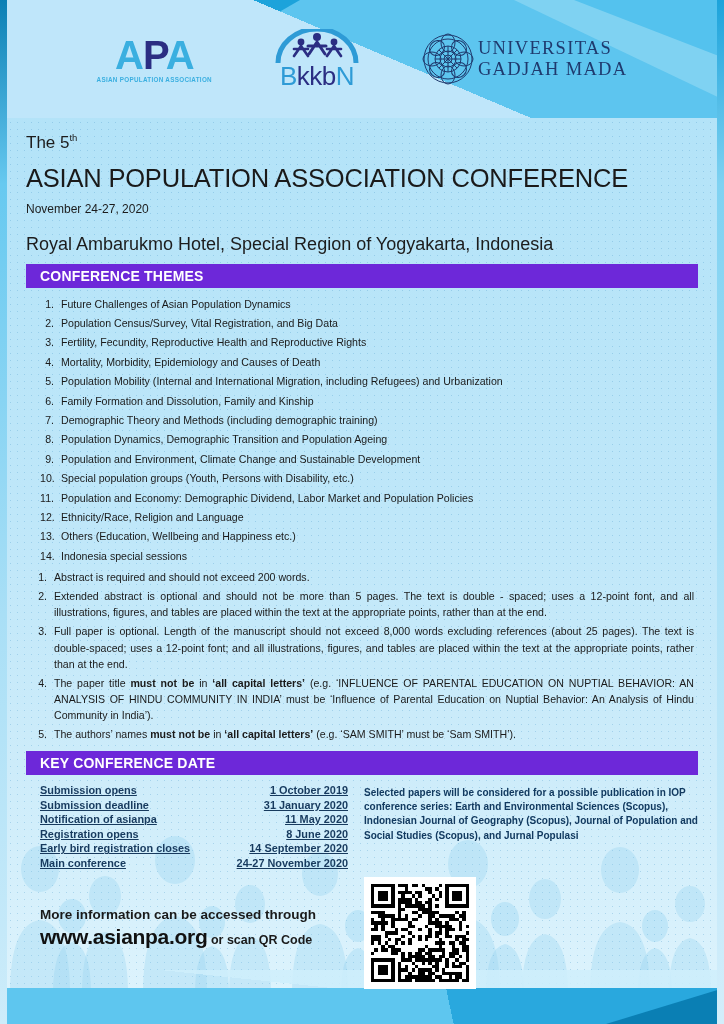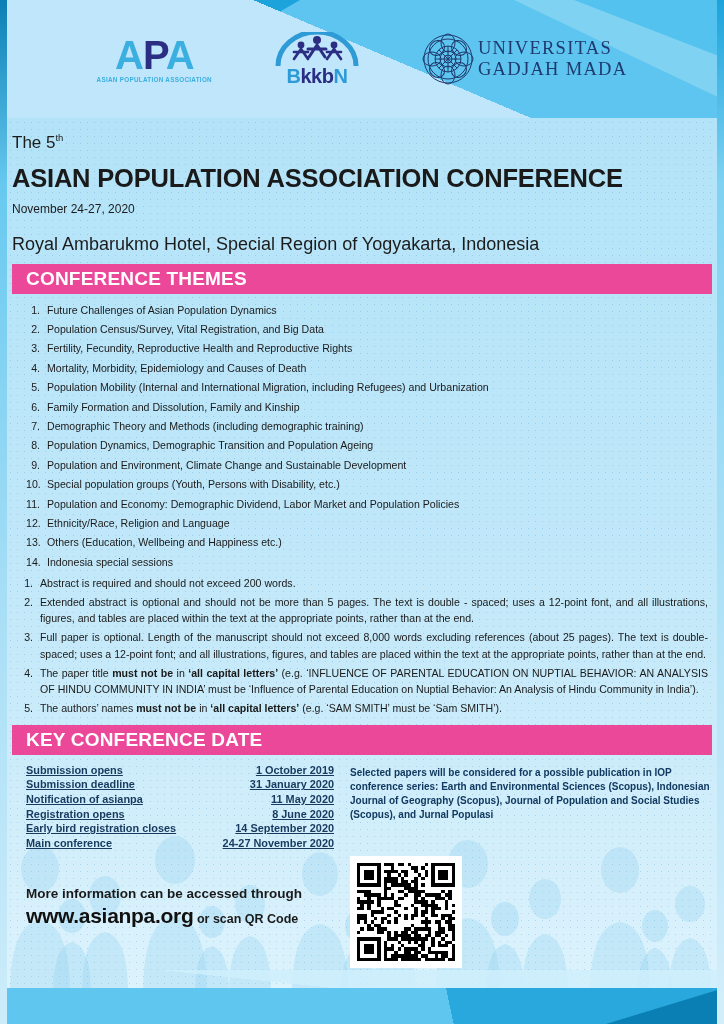--- a/index.html
+++ b/index.html
@@ -57,62 +57,62 @@
   
   .crowd { position:absolute; z-index:1; left:0; right:0; bottom:30px; height:330px; opacity:.55; }
   .crowd svg { width:100%; height:100%; display:block; }
 
   
   .frame-l, .frame-r { position:absolute; top:0; bottom:0; width:7px; z-index:12; }
   .frame-l { left:0; background:linear-gradient(180deg,#0a7fb4,#67c9f0 18%,#a9dff6 60%,#cdecfa); }
   .frame-r { right:0; background:linear-gradient(180deg,#1ca3db,#7fd2f2 18%,#b0e2f7 60%,#d3eefb); }
 
   
-  .content { position:relative; z-index:10; padding:0 12px; }
+  .content { position:relative; z-index:10; padding:0 26px; }
 
   .logos {
     position:relative; height:118px;
     display:flex; align-items:center; justify-content:center; gap:62px;
     z-index:11;
   }
   .logo { display:flex; align-items:center; }
 
   
   .apa { flex-direction:column; align-items:center; }
   .apa-mark { font-size:40px; font-weight:bold; letter-spacing:-1px; line-height:.95; }
   .apa-mark .a1 { color:#3aafe0; }
   .apa-mark .p  { color:#2b2e83; }
   .apa-mark .a2 { color:#3aafe0; }
   .apa-sub { font-size:6.3px; font-weight:bold; color:#3aafe0; letter-spacing:.3px; margin-top:2px; }
 
   
   .bkkbn { flex-direction:column; align-items:center; }
-  .bkkbn-word { font-size:20px; font-weight:bold; line-height:1; letter-spacing:-.5px; }
+  .bkkbn-word { font-size:26px; font-weight:normal; line-height:1; letter-spacing:-.5px; }
   .bkkbn-word .b1 { color:#2e9bd6; }
   .bkkbn-word .mid{ color:#2b2e83; }
   .bkkbn-word .n  { color:#2e9bd6; }
 
   
   .ugm { gap:4px; }
   .ugm-text { color:#1f3a6e; font-family:"Liberation Serif", serif; line-height:1.12; }
   .ugm-text div { font-size:18.5px; letter-spacing:1.3px; }
 
   
   .the5 { font-size:17px; color:#1c1c1c; margin-top:14px; }
   .the5 sup { font-size:9.5px; }
   .conf-title {
-    font-size:25.5px; font-weight:bold; color:#1a1a1a;
+    font-size:25.5px; font-weight:normal; color:#1a1a1a;
     letter-spacing:-.2px; margin-top:11px;
   }
   .conf-date { font-size:12px; color:#1c1c1c; margin-top:9px; }
   .conf-venue{ font-size:18px; color:#1c1c1c; margin-top:18px; }
 
   .bar {
-    background:#ec4899; color:#fff;
-    font-size:19px; font-weight:bold; letter-spacing:.2px;
+    background:#6d28d9; color:#fff;
+    font-size:14px; font-weight:bold; letter-spacing:.2px;
     padding:4px 0 4px 14px;
     margin-top:9px;
   }
 
   
   .themes { margin:10px 0 0 14px; }
   .theme-row { display:flex; font-size:10.6px; color:#1a1a1a; margin-bottom:7.4px; }
   .theme-num { width:21px; flex:none; text-align:right; padding-right:7px; }
 
   

